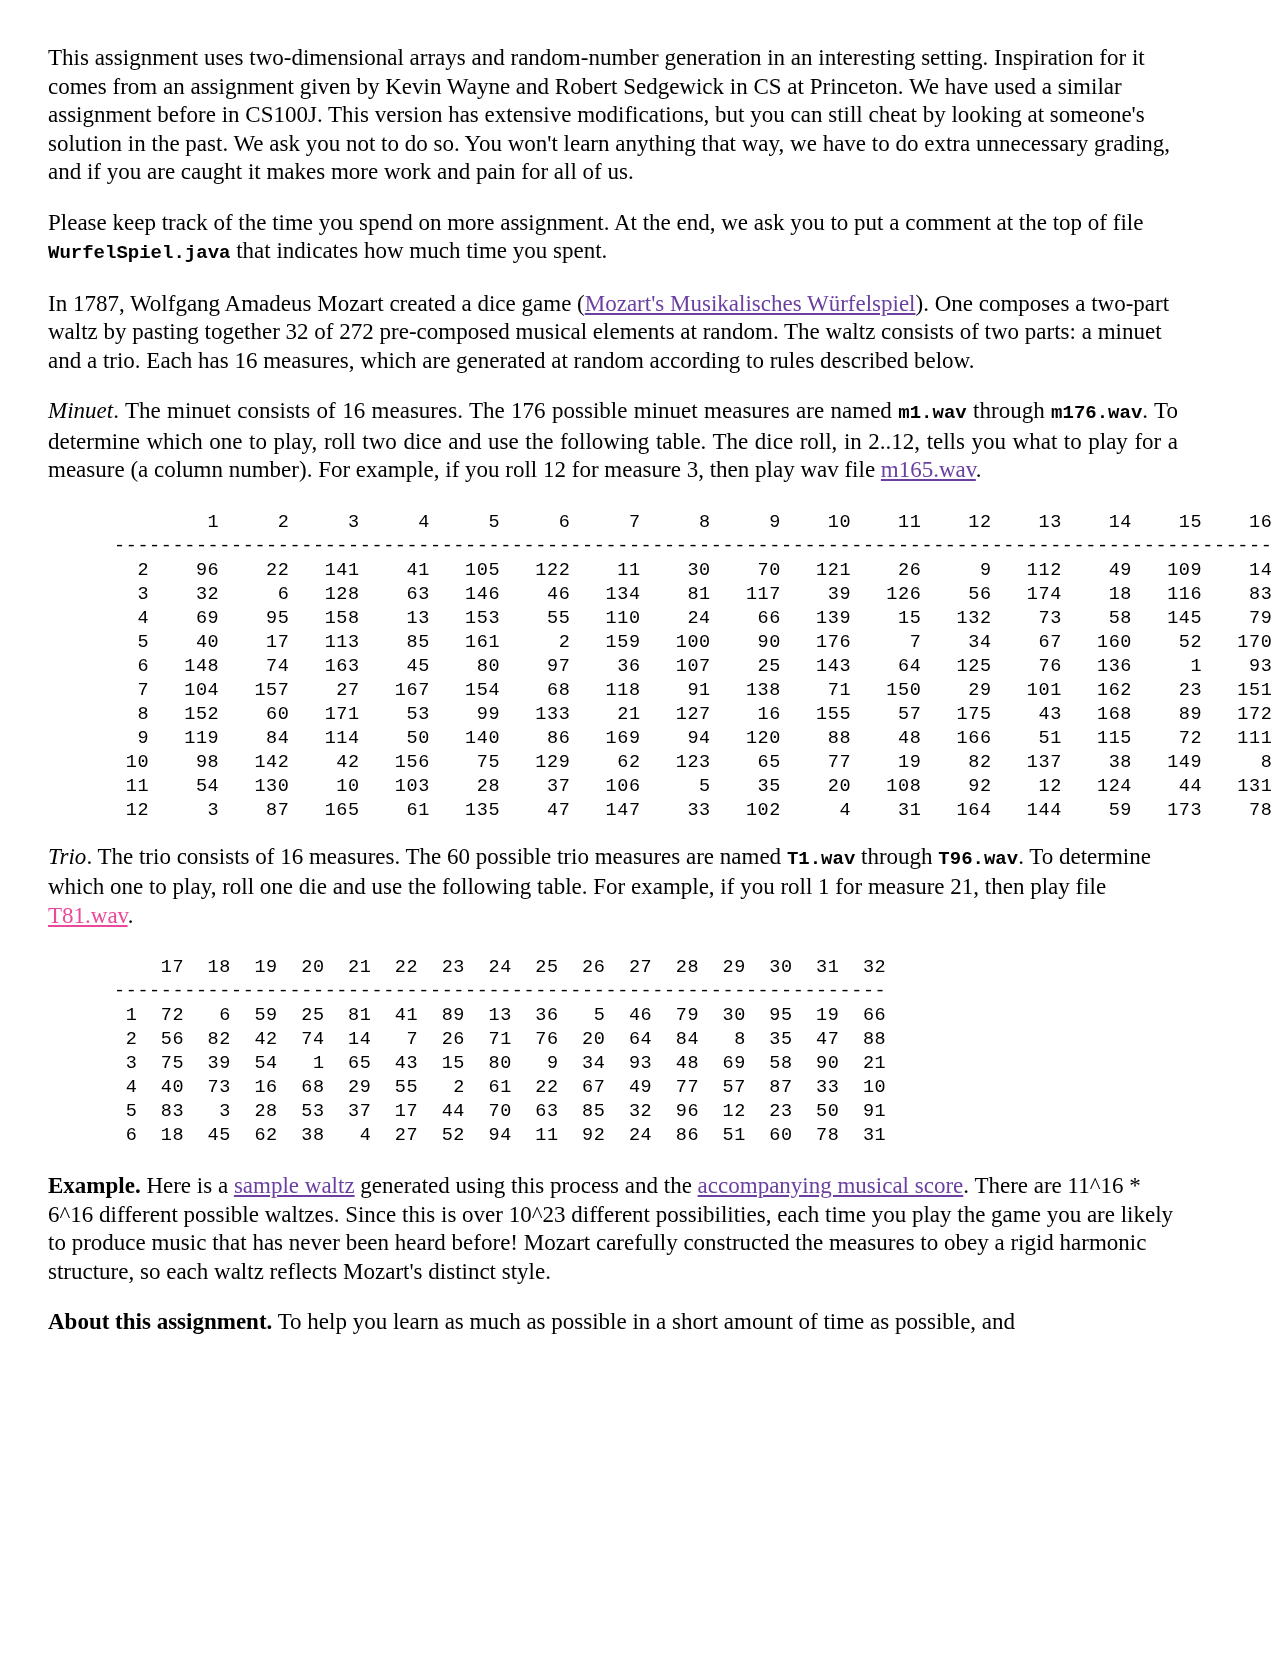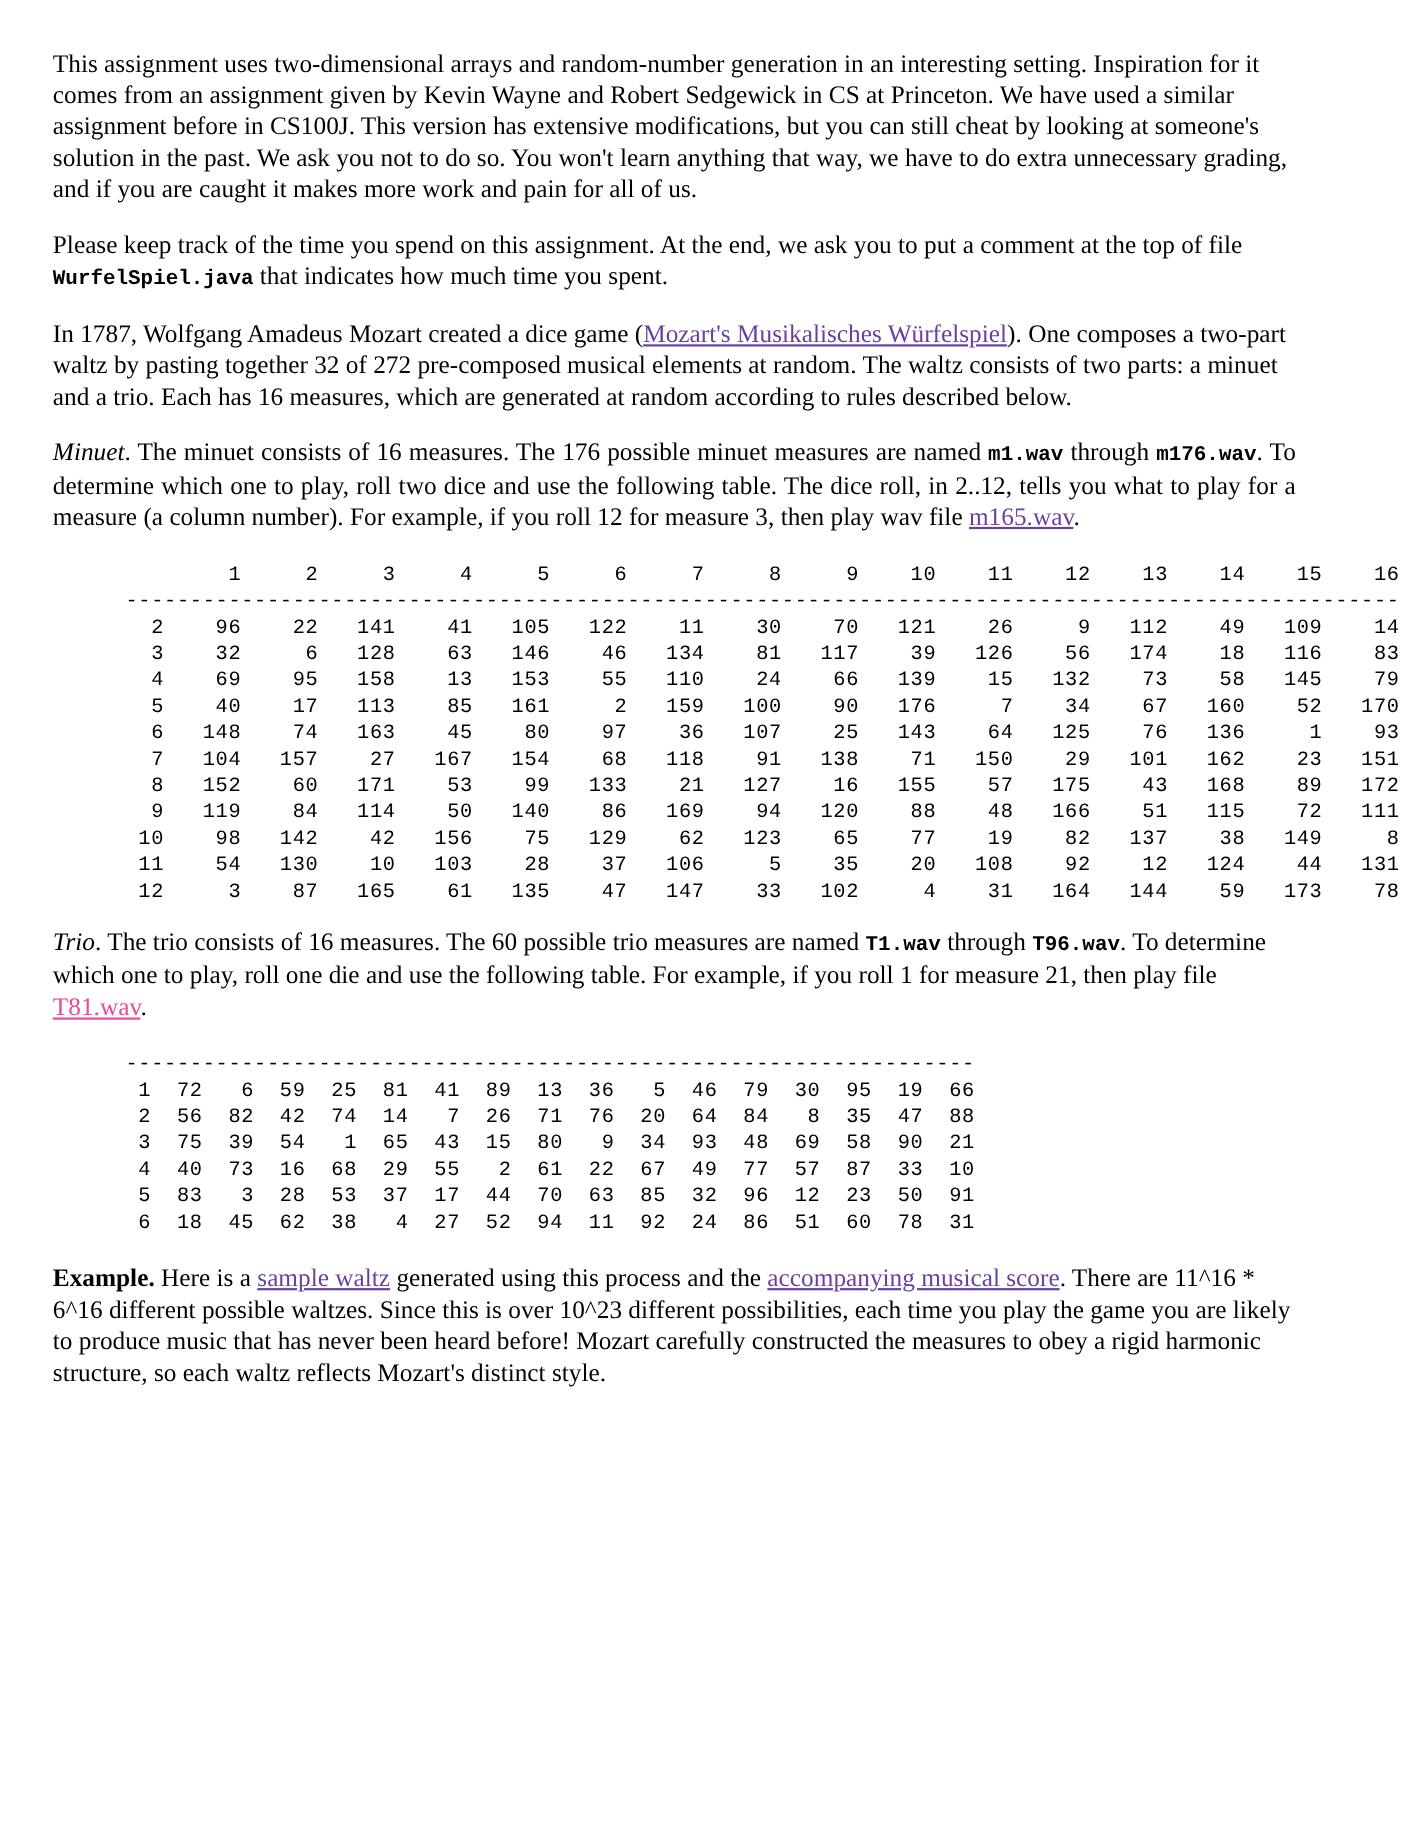--- a/index.html
+++ b/index.html
@@ -33,21 +33,21 @@
   .trio-wrap { margin: 26px 0 24px 66px; }
 </style>
 </head>
 <body>
 
 <div class="page">
 
 
   <p>This assignment uses two-dimensional arrays and random-number generation in an interesting setting. Inspiration for it comes from an assignment given by Kevin Wayne and Robert Sedgewick in CS at Princeton. We have used a similar assignment before in CS100J. This version has extensive modifications, but you can still cheat by looking at someone's solution in the past. We ask you not to do so. You won't learn anything that way, we have to do extra unnecessary grading, and if you are caught it makes more work and pain for all of us.</p>
 
-  <p><span>Please keep track of the time you spend on this assignment. At the end, we ask you to put a comment at the top of file </span><code class="bold">WurfelSpiel.java</code><span> that indicates how much time you spent.</span></p>
+  <p><span>Please keep track of the time you spend on more assignment. At the end, we ask you to put a comment at the top of file </span><code class="bold">WurfelSpiel.java</code><span> that indicates how much time you spent.</span></p>
 
   <p><span>In 1787, Wolfgang Amadeus Mozart created a dice game (</span><a class="visited" href="#">Mozart's Musikalisches Würfelspiel</a><span>). One composes a two-part waltz by pasting together 32 of 272 pre-composed musical elements at random. The waltz consists of two parts: a minuet and a trio. Each has 16 measures, which are generated at random according to rules described below.</span></p>
 
   <p style="text-align: justify;"><em>Minuet</em><span>. The minuet consists of 16 measures. The 176 possible minuet measures are named </span><code class="bold">m1.wav</code><span> through </span><code class="bold">m176.wav</code><span>. To determine which one to play, roll two dice and use the following table. The dice roll, in 2..12, tells you what to play for a measure (a column number). For example, if you roll 12 for measure 3, then play wav file </span><a class="visited" href="#">m165.wav</a><span>.</span></p>
 
   <div class="tblwrap">
     <pre class="table tbl-head" id="minuet-head">        1     2     3     4     5     6     7     8     9    10    11    12    13    14    15    16</pre>
     <pre class="table tbl-rule" id="minuet-rule">---------------------------------------------------------------------------------------------------</pre>
     <pre class="table" id="minuet-body">  2    96    22   141    41   105   122    11    30    70   121    26     9   112    49   109    14
   3    32     6   128    63   146    46   134    81   117    39   126    56   174    18   116    83
@@ -58,25 +58,27 @@
   8   152    60   171    53    99   133    21   127    16   155    57   175    43   168    89   172
   9   119    84   114    50   140    86   169    94   120    88    48   166    51   115    72   111
  10    98   142    42   156    75   129    62   123    65    77    19    82   137    38   149     8
  11    54   130    10   103    28    37   106     5    35    20   108    92    12   124    44   131
  12     3    87   165    61   135    47   147    33   102     4    31   164   144    59   173    78</pre>
   </div>
 
   <p><em>Trio</em><span>. The trio consists of 16 measures. The 60 possible trio measures are named </span><code class="bold">T1.wav</code><span> through </span><code class="bold">T96.wav</code><span>. To determine which one to play, roll one die and use the following table. For example, if you roll 1 for measure 21, then play file </span><a class="unvisited" href="#">T81.wav</a><span>.</span></p>
 
   <div class="trio-wrap">
+    <pre class="table tbl-head" id="trio-head">    17  18  19  20  21  22  23  24  25  26  27  28  29  30  31  32</pre>
     <pre class="table tbl-rule" id="trio-rule">------------------------------------------------------------------</pre>
     <pre class="table" id="trio-body"> 1  72   6  59  25  81  41  89  13  36   5  46  79  30  95  19  66
  2  56  82  42  74  14   7  26  71  76  20  64  84   8  35  47  88
  3  75  39  54   1  65  43  15  80   9  34  93  48  69  58  90  21
  4  40  73  16  68  29  55   2  61  22  67  49  77  57  87  33  10
  5  83   3  28  53  37  17  44  70  63  85  32  96  12  23  50  91
  6  18  45  62  38   4  27  52  94  11  92  24  86  51  60  78  31</pre>
   </div>
 
   <p><b>Example.</b><span> Here is a </span><a class="visited" href="#">sample waltz</a><span> generated using this process and the </span><a class="visited" href="#">accompanying musical score</a><span>. There are 11^16 * 6^16 different possible waltzes. Since this is over 10^23 different possibilities, each time you play the game you are likely to produce music that has never been heard before! Mozart carefully constructed the measures to obey a rigid harmonic structure, so each waltz reflects Mozart's distinct style.</span></p>
 
+  <p><b>About this assignment.</b><span> To help you learn as much as possible in a short amount of time as possible, and</span></p>
 
 </div>
 
 </body></html>

